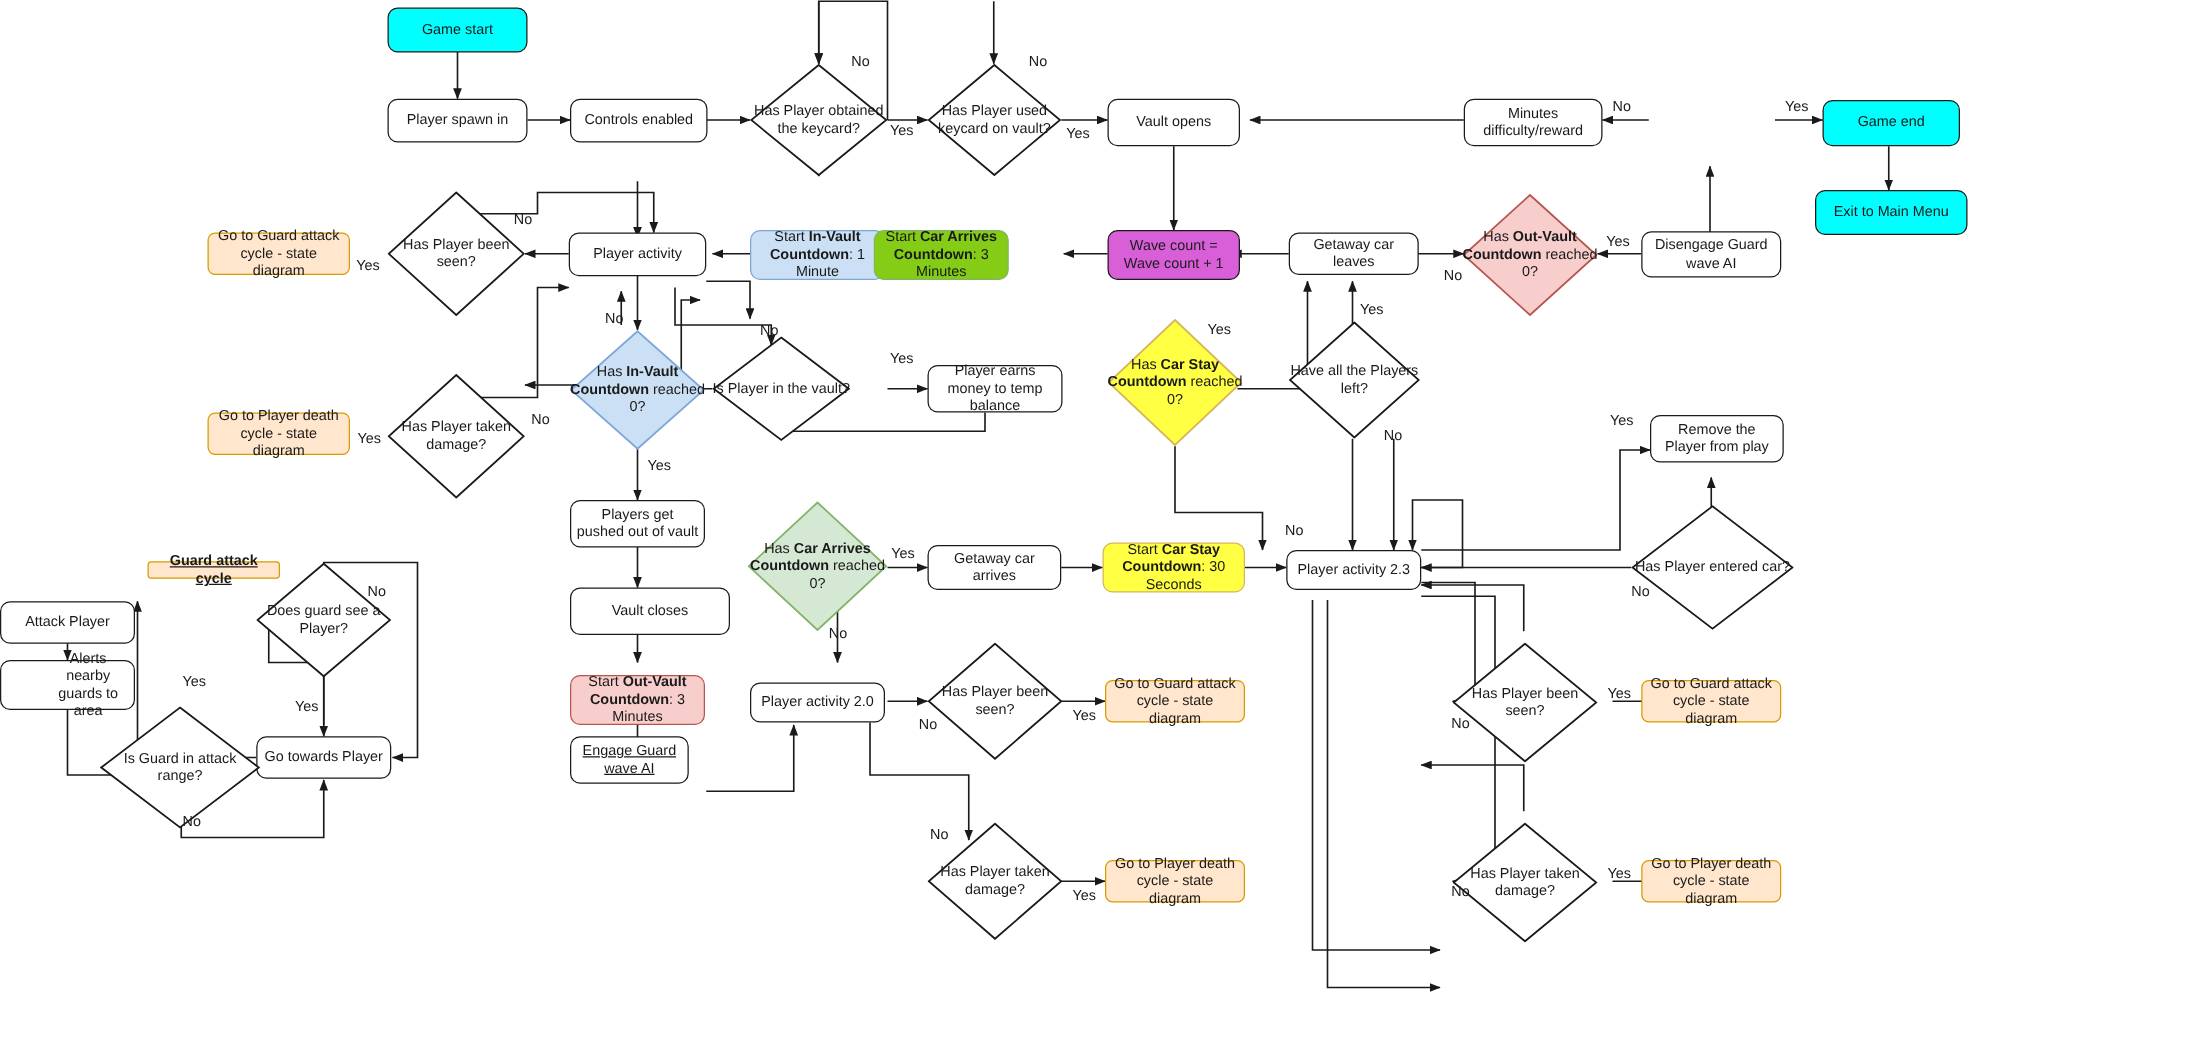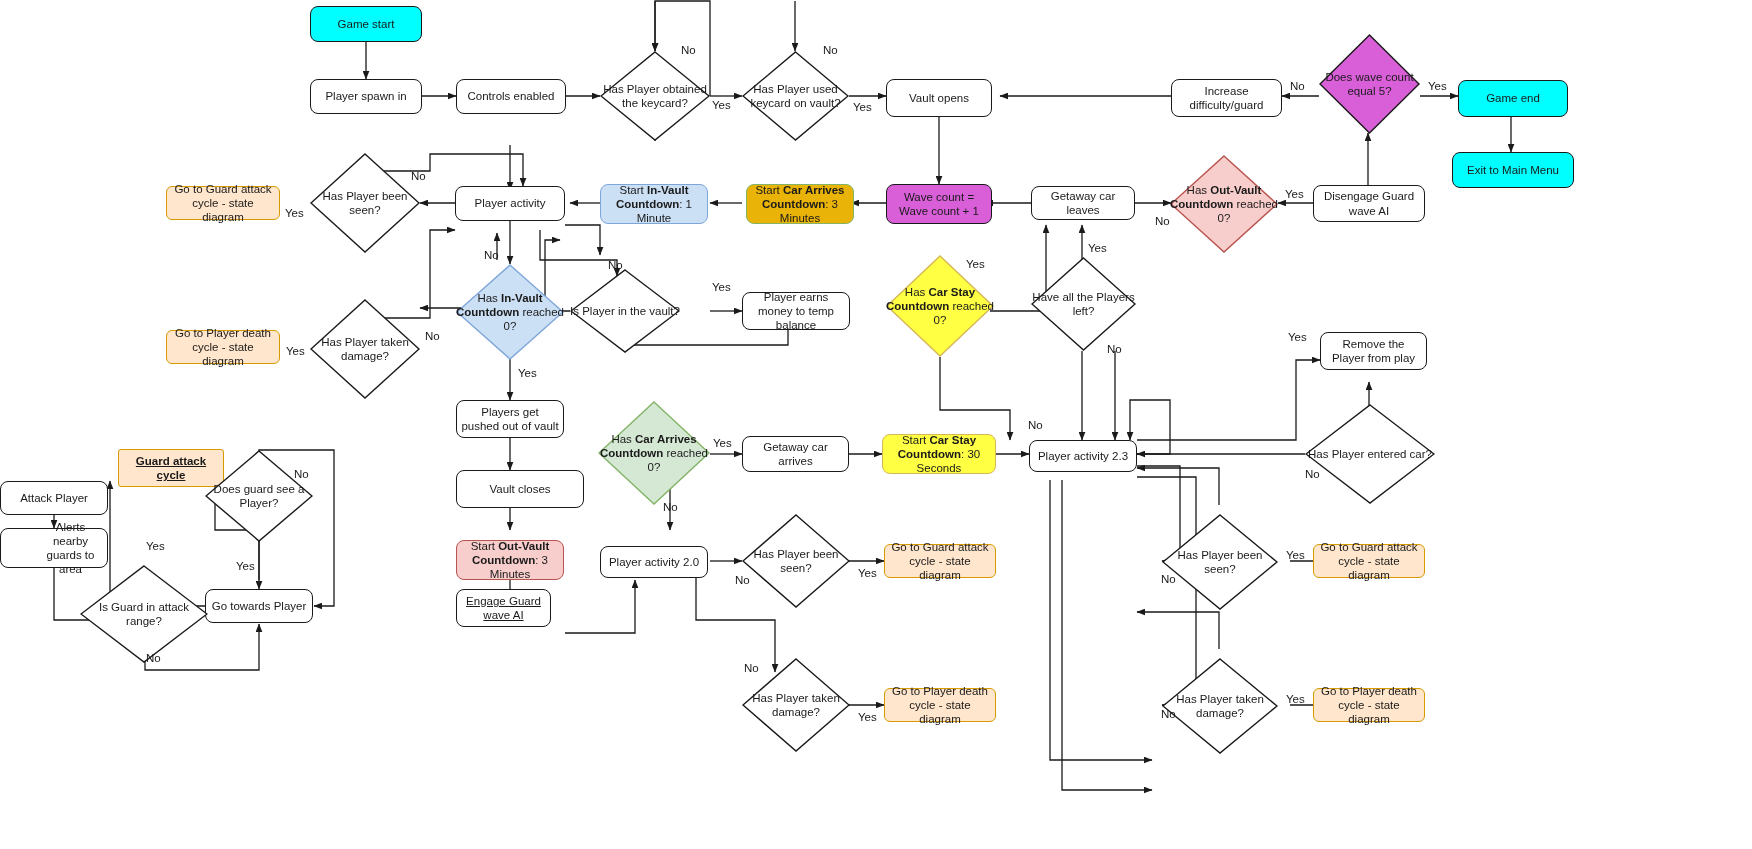--- a/index.html
+++ b/index.html
@@ -135,29 +135,23 @@
     <svg class="dshape" viewBox="0 0 107 90" preserveAspectRatio="none">
       <polygon points="53.5,1 106,45 53.5,89 1,45" fill="#ffffff" stroke="#1a1a1a" stroke-width="1.4"></polygon>
       </svg>
     <div class="dtext">Has Player used keycard on vault?</div>
   </div>
 
   <div class="node proc" style="left:886px;top:79px;width:106px;height:38px;">
     <span>Vault opens</span>
   </div>
   <div class="node proc" style="left:1171px;top:79px;width:111px;height:38px;">
-    <span>Increase difficulty/guard</span>
-  </div>
-
-  <div class="dia" style="left:1319px;top:34px;width:101px;height:100px;">
-    <svg class="dshape" viewBox="0 0 101 100" preserveAspectRatio="none">
-      <polygon points="50.5,1 100,50 50.5,99 1,50" fill="#d95fd9" stroke="#1a1a1a" stroke-width="1.4"></polygon>
-      </svg>
-    <div class="dtext">Does wave count equal 5?</div>
-  </div>
+    <span>Minutes difficulty/reward</span>
+  </div>
+
 
   <div class="node term" style="left:1458px;top:80px;width:110px;height:37px;background:#00ffff;">
     <span>Game end</span>
   </div>
   <div class="node term" style="left:1452px;top:152px;width:122px;height:36px;background:#00ffff;">
     <span>Exit to Main Menu</span>
   </div>
 
   <div class="node ext" style="left:166px;top:186px;width:114px;height:34px;">
     <span>Go to Guard attack cycle - state diagram</span>
@@ -170,21 +164,21 @@
   </div>
 
   <div class="node proc" style="left:455px;top:186px;width:110px;height:35px;">
     <span>Player activity</span>
   </div>
 
   <div class="node" style="left:600px;top:184px;width:108px;height:40px;border:1.4px solid #7ea6d9;border-radius:8px;background:#cce0f5;">
     <span><span>Start </span><b>In-Vault Countdown</b><span>: 1 Minute</span></span>
   </div>
 
-  <div class="node" style="left:746px;top:184px;width:108px;height:40px;border:1.4px solid #82b366;border-radius:8px;background:#eab308;">
+  <div class="node" style="left:699px;top:184px;width:108px;height:40px;border:1.4px solid #82b366;border-radius:8px;background:#84cc16;">
     <span><span>Start </span><b>Car Arrives Countdown</b><span>: 3 Minutes</span></span>
   </div>
 
   <div class="node" style="left:886px;top:184px;width:106px;height:40px;border:1.4px solid #1a1a1a;border-radius:8px;background:#d95fd9;">
     <span>Wave count = Wave count + 1</span>
   </div>
 
   <div class="node proc" style="left:1031px;top:186px;width:104px;height:34px;">
     <span>Getaway car leaves</span>
   </div>
@@ -322,21 +316,21 @@
   <div class="dia" style="left:1162px;top:658px;width:116px;height:96px;">
     <svg class="dshape" viewBox="0 0 116 96" preserveAspectRatio="none">
       <polygon points="58,1 115,48 58,95 1,48" fill="#ffffff" stroke="#1a1a1a" stroke-width="1.4"></polygon>
       </svg>
     <div class="dtext">Has Player taken damage?</div>
   </div>
   <div class="node ext" style="left:1313px;top:688px;width:112px;height:34px;">
     <span>Go to Player death cycle - state diagram</span>
   </div>
 
-  <div class="node title-box" style="left:118px;top:449px;width:106px;height:38px;font-size:11.5px;">
+  <div class="node title-box" style="left:118px;top:449px;width:106px;height:14px;font-size:11.5px;">
     <span>Guard attack cycle</span>
   </div>
   <div class="node proc" style="left:0px;top:481px;width:108px;height:34px;">
     <span>Attack Player</span>
   </div>
   <div class="node proc" style="left:0px;top:528px;width:108px;height:40px;padding-left:37px;">
     <span>Alerts nearby guards to area</span>
   </div>
   <div class="dia" style="left:205px;top:450px;width:108px;height:92px;">
     <svg class="dshape" viewBox="0 0 108 92" preserveAspectRatio="none">

